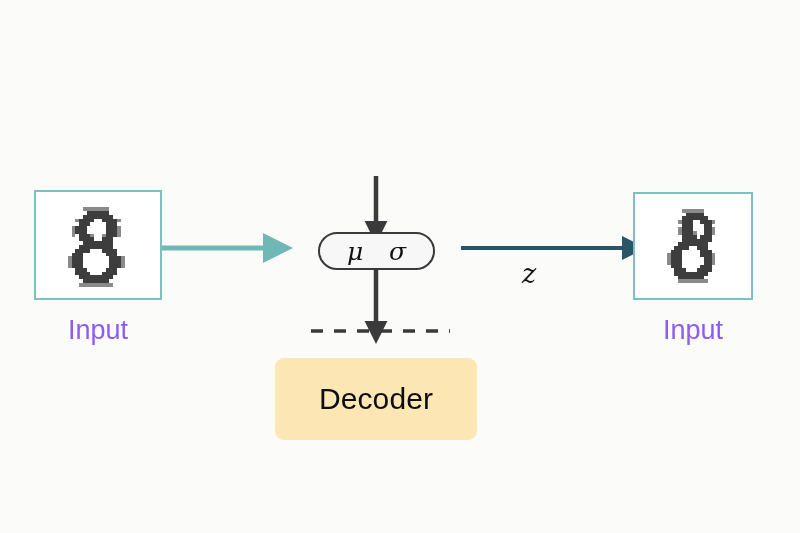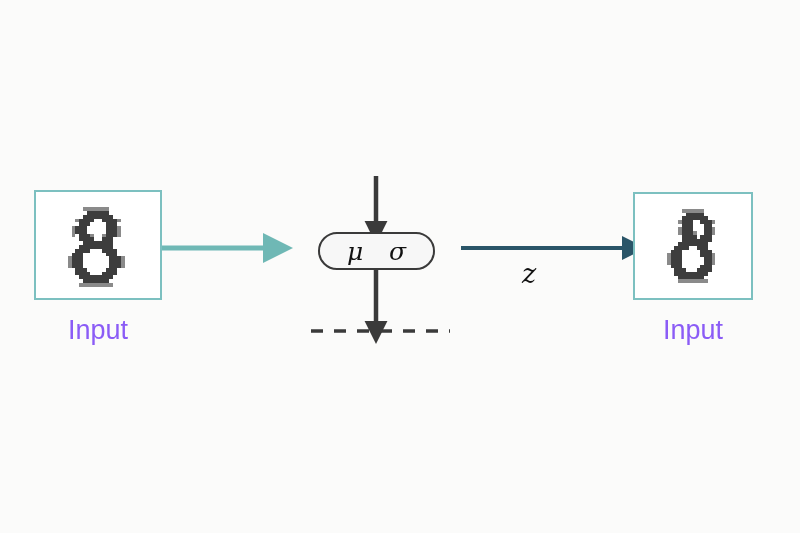--- a/index.html
+++ b/index.html
@@ -172,20 +172,23 @@
 
     <line x1="461" y1="248" x2="626" y2="248" stroke="#2a5568" stroke-width="4" marker-end="url(#head-navy)"></line>
   </svg>
 
 
   <div id="latent-pill">
     <span class="greek-sym">μ</span>
     <span class="greek-sym">σ</span>
   </div>
 
+  <div class="proc-box" id="decoder-box">
+    <span class="proc-label">Decoder</span>
+  </div>
 
   <div class="img-card" id="input-card">
     <svg class="digit-canvas" viewBox="0 0 28 28" xmlns="http://www.w3.org/2000/svg" shape-rendering="crispEdges">
       <rect x="0" y="0" width="28" height="28" fill="#ffffff"></rect>
       <g fill="#3d3d3d">
         <rect x="11" y="5" width="6" height="1"></rect>
         <rect x="10" y="6" width="8" height="1"></rect>
         <rect x="9" y="7" width="4" height="1"></rect>
           <rect x="15" y="7" width="4" height="1"></rect>
         <rect x="9" y="8" width="3" height="1"></rect>

